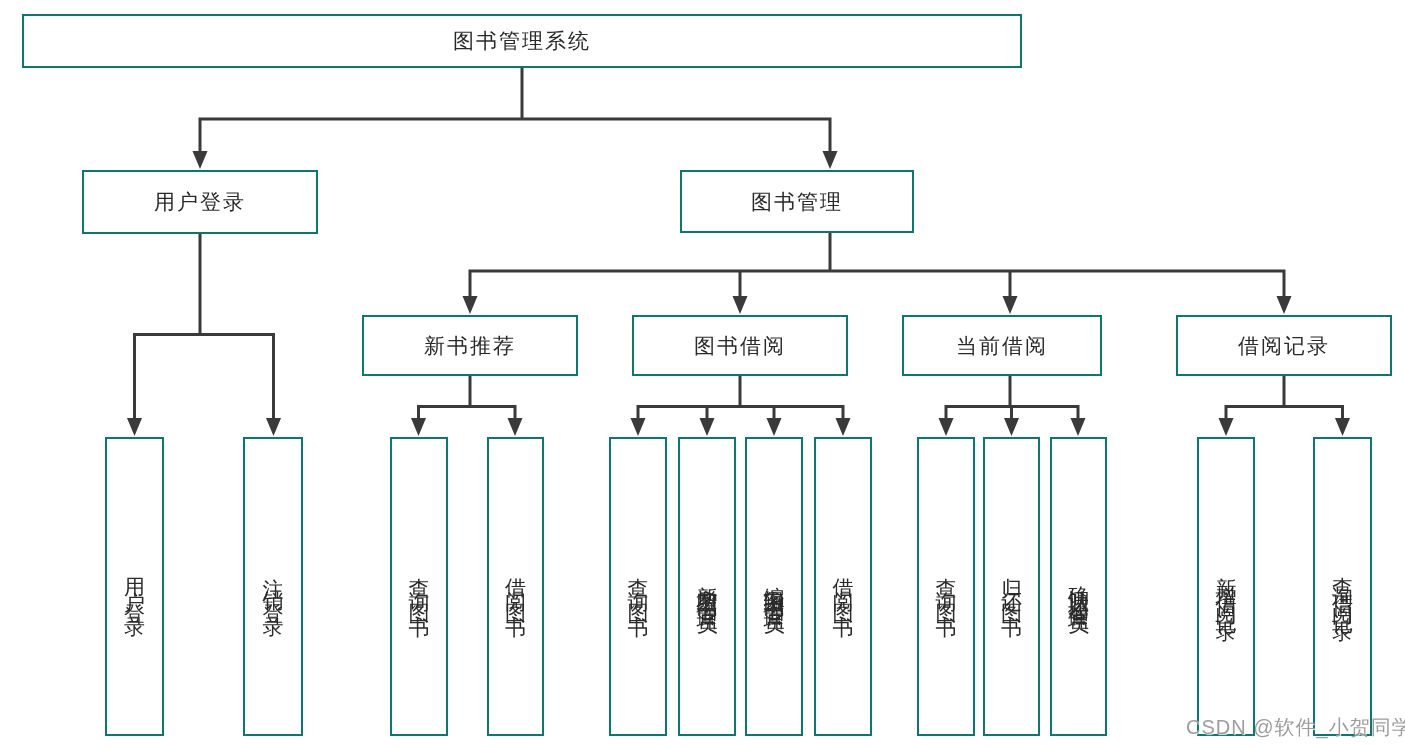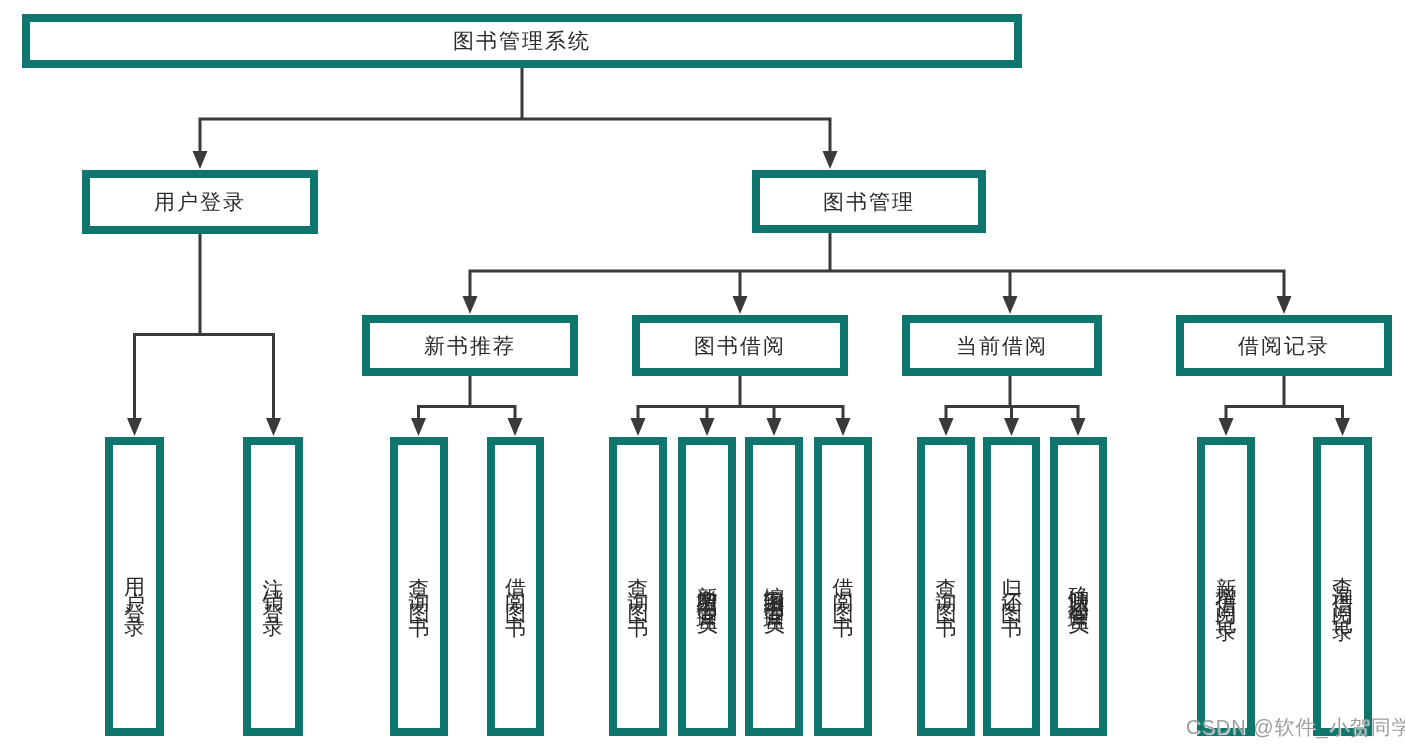--- a/index.html
+++ b/index.html
@@ -11,21 +11,21 @@
   }
   .canvas {
     position: relative;
     width: 1405px; height: 747px;
     background: #ffffff;
     overflow: hidden;
   }
   svg.edges { position: absolute; left: 0; top: 0; }
   .node {
     position: absolute;
-    border: 8px solid #0f766e;
+    border: 2px solid #0f766e;
     background: #ffffff;
     display: flex;
     align-items: center;
     justify-content: center;
     font-size: 21px;
     letter-spacing: 2px;
     color: #2a2a2a;
     white-space: nowrap;
   }
   .leaf {
@@ -76,21 +76,21 @@
       <path d="M411 418 h15 L418.5 436 Z M507.5 418 h15 L515 436 Z"></path>
       <path d="M630.5 418 h15 L638 436 Z M699.5 418 h15 L707 436 Z M766.5 418 h15 L774 436 Z M835.5 418 h15 L843 436 Z"></path>
       <path d="M938.5 418 h15 L946 436 Z M1004 418 h15 L1011.5 436 Z M1070.5 418 h15 L1078 436 Z"></path>
       <path d="M1218.5 418 h15 L1226 436 Z M1335 418 h15 L1342.5 436 Z"></path>
     </g>
   </svg>
 
   <div class="node" style="left:22px;top:14px;width:1000px;height:54px">图书管理系统</div>
 
   <div class="node" style="left:82px;top:170px;width:236px;height:64px">用户登录</div>
-  <div class="node" style="left:752px;top:170px;width:234px;height:63px">图书管理</div>
+  <div class="node" style="left:680px;top:170px;width:234px;height:63px">图书管理</div>
 
   <div class="node" style="left:362px;top:315px;width:216px;height:61px">新书推荐</div>
   <div class="node" style="left:632px;top:315px;width:216px;height:61px">图书借阅</div>
   <div class="node" style="left:902px;top:315px;width:200px;height:61px">当前借阅</div>
   <div class="node" style="left:1176px;top:315px;width:216px;height:61px">借阅记录</div>
 
   <div class="node leaf" style="left:105px;top:437px;width:59px;height:299px">用户登录</div>
   <div class="node leaf" style="left:243px;top:437px;width:60px;height:299px">注销登录</div>
 
   <div class="node leaf" style="left:390px;top:437px;width:58px;height:299px">查询图书</div>

